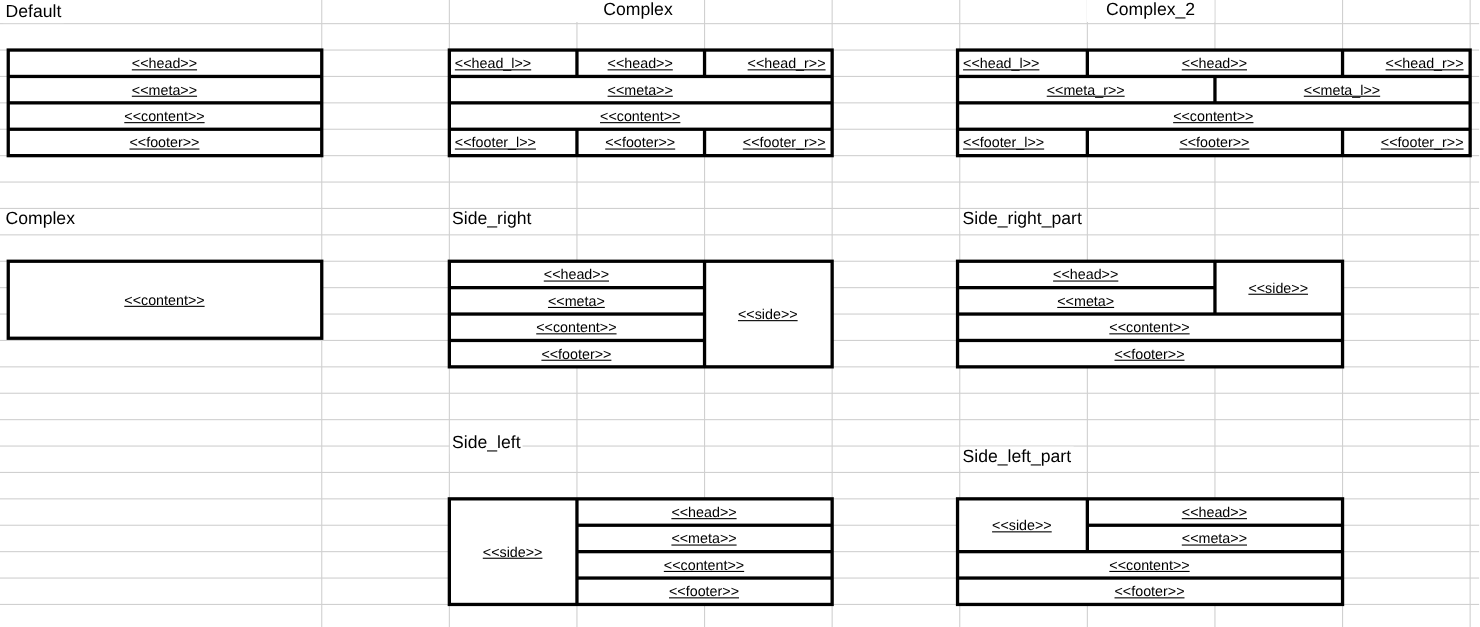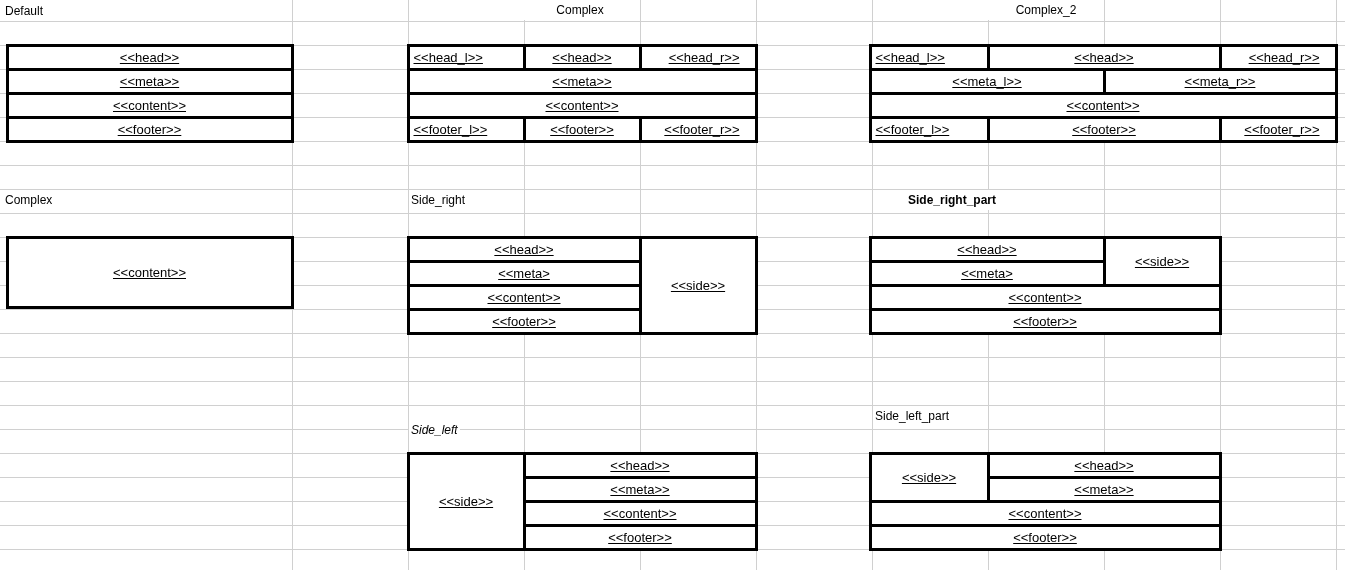--- a/index.html
+++ b/index.html
@@ -12,51 +12,51 @@
     overflow:hidden;
   }
   
   #gridlines{position:absolute;inset:0;z-index:0;}
   .vline{position:absolute;top:0;width:1px;height:570px;background:#d0d0d0;}
   .hline{position:absolute;left:0;height:1px;width:1345px;background:#d0d0d0;}
 
   
   .title{
     position:absolute;z-index:2;
-    font-size:12px;line-height:20px;
+    font-size:16px;line-height:20px;
     background:#fff;padding:0 2px;
     white-space:nowrap;
   }
   .t-default{left:3px;top:1px;}
   .t-complex{left:522px;top:0px;width:116px;text-align:center;padding:0;}
   .t-complex2{left:988px;top:0px;width:116px;text-align:center;padding:0;}
   .t-single{left:3px;top:190px;}
   .t-side-right{left:409px;top:190px;}
-  .t-side-right-part{left:906px;top:190px;font-weight:bold;}
-  .t-side-left{left:409px;top:420px;font-style:italic;}
+  .t-side-right-part{left:873px;top:190px;}
+  .t-side-left{left:409px;top:393px;}
   .t-side-left-part{left:873px;top:406px;}
 
   
   .block{
     position:absolute;z-index:1;
     display:grid;
     background:#000;
     padding:3px;gap:3px;
     box-sizing:border-box;
   }
   .cell{
     background:#fff;
     display:flex;align-items:center;justify-content:center;
     font-size:13px;
     white-space:nowrap;
     overflow:hidden;
     text-decoration:underline;
   }
   .al{justify-content:flex-start;padding-left:4px;}
-  .ar{justify-content:flex-end;padding-right:15px;}
+  .ar{justify-content:flex-end;padding-right:4px;}
 
   .b-default{left:5.5px;top:43.5px;width:288px;height:99px;
     grid-template-columns:282px;grid-template-rows:repeat(4,21px);}
   .b-complex{left:406.5px;top:43.5px;width:351px;height:99px;
     grid-template-columns:113px 113px 113px;grid-template-rows:repeat(4,21px);}
   .b-complex2{left:868.5px;top:43.5px;width:469px;height:99px;
     grid-template-columns:115px 113px 113px 113px;grid-template-rows:repeat(4,21px);}
   .b-single{left:5.5px;top:235.5px;width:288px;height:73.5px;
     grid-template-columns:282px;grid-template-rows:1fr;}
   .b-side-right{left:406.5px;top:235.5px;width:351px;height:99px;
@@ -141,22 +141,22 @@
     <div class="cell sp3">&lt;&lt;content&gt;&gt;</div>
     <div class="cell al">&lt;&lt;footer_l&gt;&gt;</div>
     <div class="cell">&lt;&lt;footer&gt;&gt;</div>
     <div class="cell ar">&lt;&lt;footer_r&gt;&gt;</div>
   </div>
 
   <div class="block b-complex2">
     <div class="cell al">&lt;&lt;head_l&gt;&gt;</div>
     <div class="cell sp2">&lt;&lt;head&gt;&gt;</div>
     <div class="cell ar">&lt;&lt;head_r&gt;&gt;</div>
+    <div class="cell sp2">&lt;&lt;meta_r&gt;&gt;</div>
     <div class="cell sp2">&lt;&lt;meta_l&gt;&gt;</div>
-    <div class="cell sp2">&lt;&lt;meta_r&gt;&gt;</div>
     <div class="cell sp4">&lt;&lt;content&gt;&gt;</div>
     <div class="cell al">&lt;&lt;footer_l&gt;&gt;</div>
     <div class="cell sp2">&lt;&lt;footer&gt;&gt;</div>
     <div class="cell ar">&lt;&lt;footer_r&gt;&gt;</div>
   </div>
 
   <div class="block b-single">
     <div class="cell">&lt;&lt;content&gt;&gt;</div>
   </div>
 

